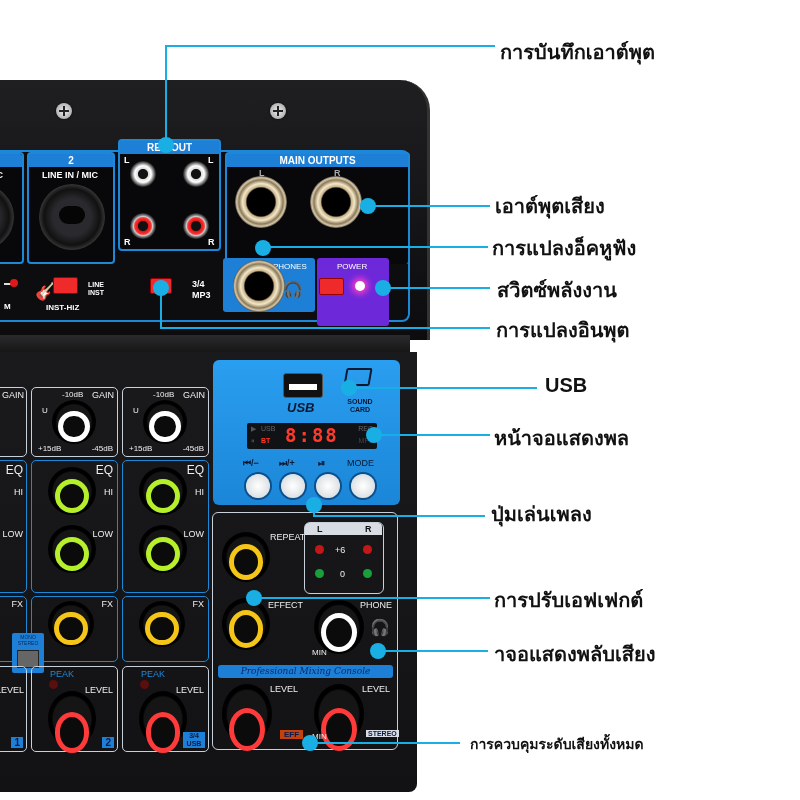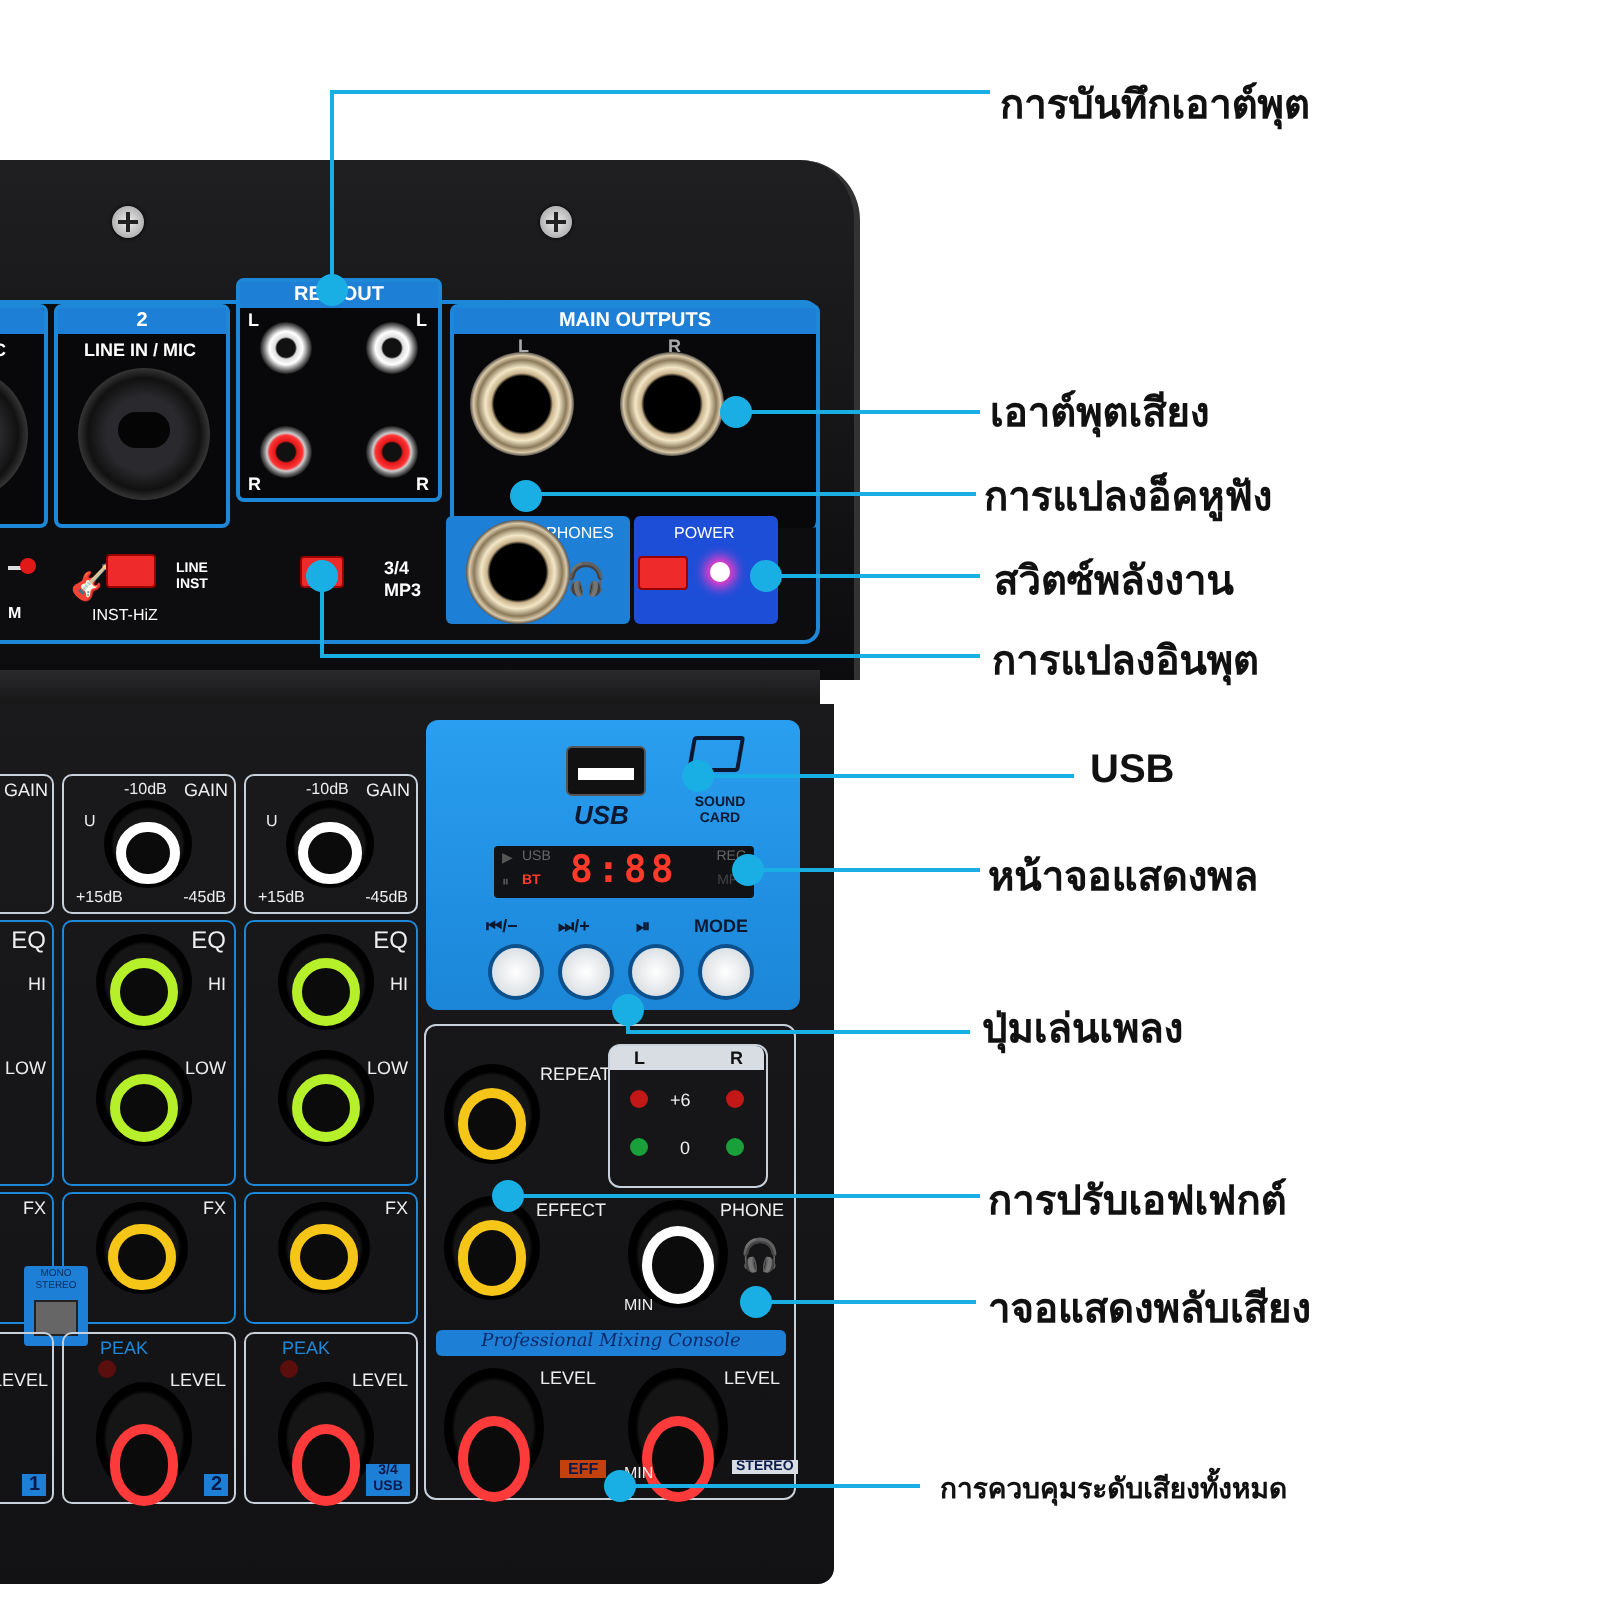--- a/index.html
+++ b/index.html
@@ -83,34 +83,34 @@
   <div class="jack" style="left:8px;top:22px"></div>
   <div class="jack" style="left:83px;top:22px"></div>
 </div>
 
 <div class="abs" style="left:223px;top:258px;width:92px;height:54px;background:#1e7fd6;border-radius:3px">
   <div class="lbl" style="left:50px;top:4px;font-weight:normal;font-size:8px">PHONES</div>
   <div class="jack" style="left:10px;top:2px"></div>
   <div class="lbl" style="left:60px;top:22px;font-size:16px;color:#d8e8f8">🎧</div>
 </div>
 
-<div class="abs" style="left:317px;top:258px;width:72px;height:54px;background:#1d4ed8;border-radius:3px">
+<div class="abs" style="left:317px;top:258px;width:72px;height:68px;background:#6d28d9;border-radius:3px">
   <div class="lbl" style="left:20px;top:4px;font-weight:normal;font-size:8px">POWER</div>
   <div class="redbtn" style="left:2px;top:20px;width:25px;height:17px"></div>
   <div class="abs" style="left:38px;top:23px;width:10px;height:10px;border-radius:50%;background:#fff;box-shadow:0 0 6px 3px #ff3cc8"></div>
 </div>
 
 <div class="lbl" style="left:4px;top:302px;font-size:8px">M</div>
 <div class="abs" style="left:4px;top:283px;width:8px;height:2px;background:#ddd"></div>
 <div class="abs" style="left:10px;top:279px;width:8px;height:8px;border-radius:50%;background:#e01818"></div>
 <div class="abs" style="left:35px;top:280px;font-size:18px;color:#ddd">🎸</div>
 <div class="redbtn" style="left:53px;top:277px;width:25px;height:17px"></div>
 <div class="lbl" style="left:88px;top:281px;font-size:7px">LINE</div>
 <div class="lbl" style="left:88px;top:289px;font-size:7px">INST</div>
-<div class="lbl" style="left:46px;top:303px;font-size:8px;font-weight:normal">INST-HiZ</div>
+<div class="lbl" style="left:46px;top:303px;font-size:8px;font-weight:bold">INST-HiZ</div>
 <div class="redbtn" style="left:150px;top:278px;width:22px;height:16px"></div>
 <div class="lbl" style="left:192px;top:279px;font-size:9px">3/4</div>
 <div class="lbl" style="left:192px;top:290px;font-size:9px">MP3</div>
 
 <div id="topedge" class="abs"></div>
 <div id="top" class="abs"></div>
 
 <div class="strip" style="left:-10px;top:387px;width:37px;height:70px">
   <div class="klabel" style="right:2px;top:2px">GAIN</div>
 </div>
@@ -216,21 +216,21 @@
   <div class="klabel" style="left:14px;top:2px;font-size:7px;color:#666">USB</div>
   <div class="klabel" style="left:4px;top:14px;font-size:7px;color:#555">⏸</div>
   <div class="klabel" style="left:14px;top:14px;font-size:7px;color:#ff3a2a;font-weight:bold">BT</div>
   <div class="seg" style="left:38px;top:1px">8:88</div>
   <div class="klabel" style="right:4px;top:2px;font-size:7px;color:#666">REC</div>
   <div class="klabel" style="right:4px;top:14px;font-size:7px;color:#444">MP3</div>
 </div>
 <div class="klabel" style="left:243px;top:458px;font-weight:bold;color:#0b1830">⏮/−</div>
 <div class="klabel" style="left:279px;top:458px;font-weight:bold;color:#0b1830">⏭/+</div>
 <div class="klabel" style="left:318px;top:458px;font-weight:bold;color:#0b1830">⏯</div>
-<div class="klabel" style="left:347px;top:458px;font-weight:bold;color:#0b1830">MODE</div>
+<div class="klabel" style="left:347px;top:458px;font-weight:normal;color:#0b1830">MODE</div>
 <div class="pbtn" style="left:246px;top:474px"></div>
 <div class="pbtn" style="left:281px;top:474px"></div>
 <div class="pbtn" style="left:316px;top:474px"></div>
 <div class="pbtn" style="left:351px;top:474px"></div>
 
 <div id="fxpanel" class="abs"></div>
 <div class="klabel" style="left:270px;top:532px">REPEAT</div>
 <div class="knob" style="left:222px;top:532px;width:48px;height:50px">
     <div class="ring" style="border-color:#f5c518"></div>
   </div>

